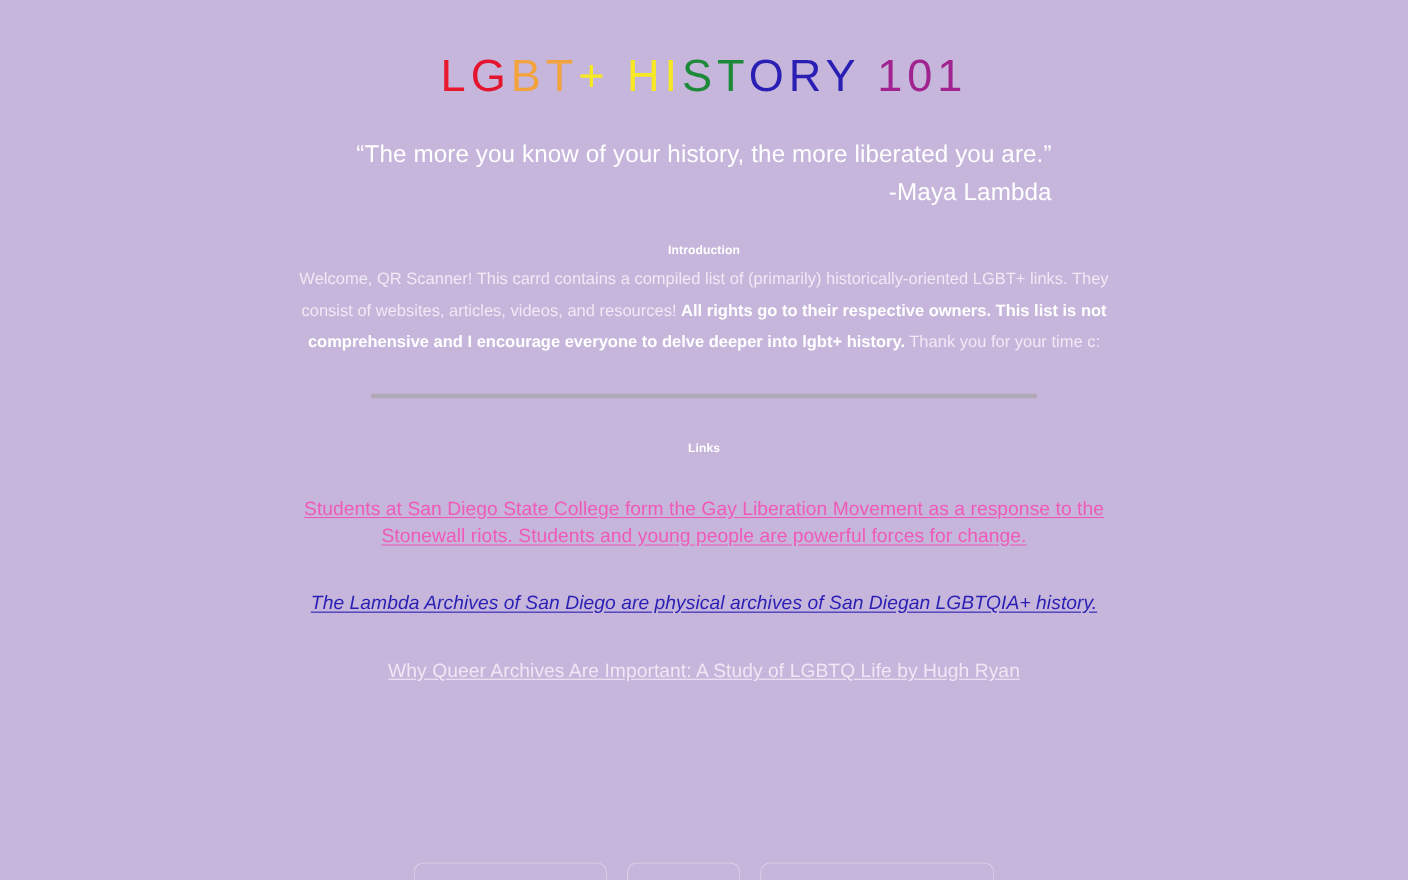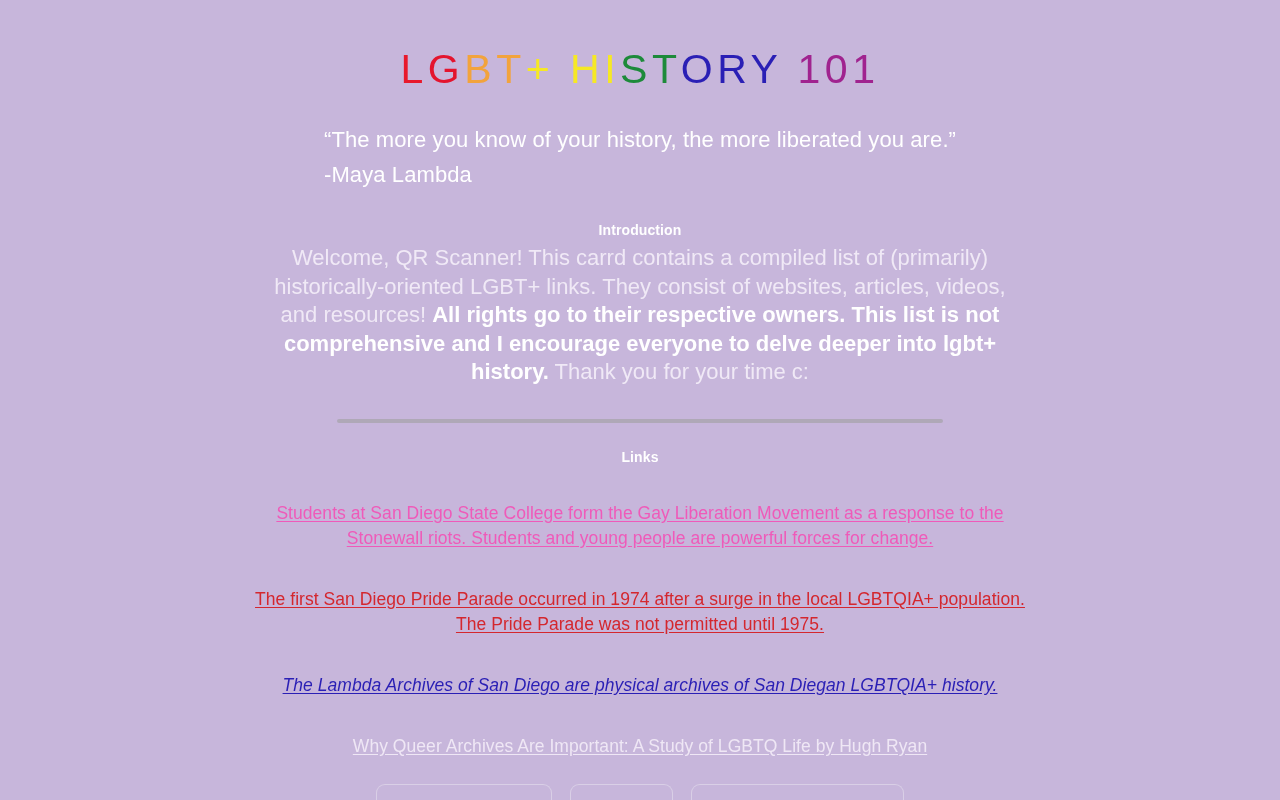--- a/index.html
+++ b/index.html
@@ -36,67 +36,67 @@
     letter-spacing: 4.5px;
     line-height: 1.15;
     text-align: center;
     white-space: pre;
   }
   .site-title span { display: inline; }
 
   
   .quote-block {
     margin-top: 29px;
-    text-align: left;
+    text-align: right;
     font-size: 22px;
     font-weight: 400;
     line-height: 35px;
     color: #ffffff;
     letter-spacing: 0.1px;
   }
   .quote-line { display: block; }
   .quote-attrib { display: block; }
 
   
   .section-heading {
     margin: 0;
     text-align: center;
-    font-size: 14px;
+    font-size: 11px;
     font-weight: bold;
     color: #ffffff;
     letter-spacing: 0.1px;
   }
   .intro-heading { margin-top: 30px; }
 
   .intro-body {
     width: 760px;
     margin: 6px auto 0 auto;
     text-align: center;
-    font-size: 22px;
+    font-size: 15px;
     line-height: 28.5px;
     color: #f0e9f6;
     font-weight: 400;
   }
   .intro-body .em {
     font-weight: bold;
     color: #ffffff;
   }
 
   
   .divider {
     width: 606px;
     height: 4px;
     margin-top: 32px;
     background: #a7a3ab;
     border-radius: 2px;
     opacity: 0.75;
   }
 
   
-  .links-heading { margin-top: 26px; }
+  .links-heading { margin-top: 40px; }
 
   .links-list {
     width: 800px;
     margin: 0 auto;
     padding: 0;
     list-style: none;
     text-align: center;
   }
   .link-item { margin-top: 36px; }
   .link-item:first-child { }
@@ -158,23 +158,20 @@
 
   <div class="divider" style="background: rgb(167, 163, 171);"></div>
 
   <h2 class="section-heading links-heading">Links</h2>
 
   <ul class="links-list">
     <li class="link-item">
       <a class="link-pink link-1" href="#" style="color: rgb(239, 90, 185);">Students at San Diego State College form the Gay Liberation Movement as a response to the Stonewall riots. Students and young people are powerful forces for change.</a>
     </li>
     <li class="link-item">
-      <a class="link-red link-2" href="#" style="color: rgb(212, 39, 46);">The first San Diego Pride Parade occurred in 1974 after a surge in the local LGBTQIA+ population. The Pride Parade was not permitted until 1975.</a>
-    </li>
-    <li class="link-item">
       <a class="link-blue" href="#" style="color: rgb(42, 31, 181); font-style: italic;">The Lambda Archives of San Diego are physical archives of San Diegan LGBTQIA+ history.</a>
     </li>
     <li class="link-item">
       <a class="link-white" href="#" style="color: rgb(239, 231, 245); text-decoration: underline;">Why Queer Archives Are Important: A Study of LGBTQ Life by Hugh Ryan</a>
     </li>
   </ul>
 
   <div class="card-row">
     <div class="card card-a" style="border-color: rgb(217, 207, 230);"></div>
     <div class="card card-b" style="border-color: rgb(217, 207, 230);"></div>

